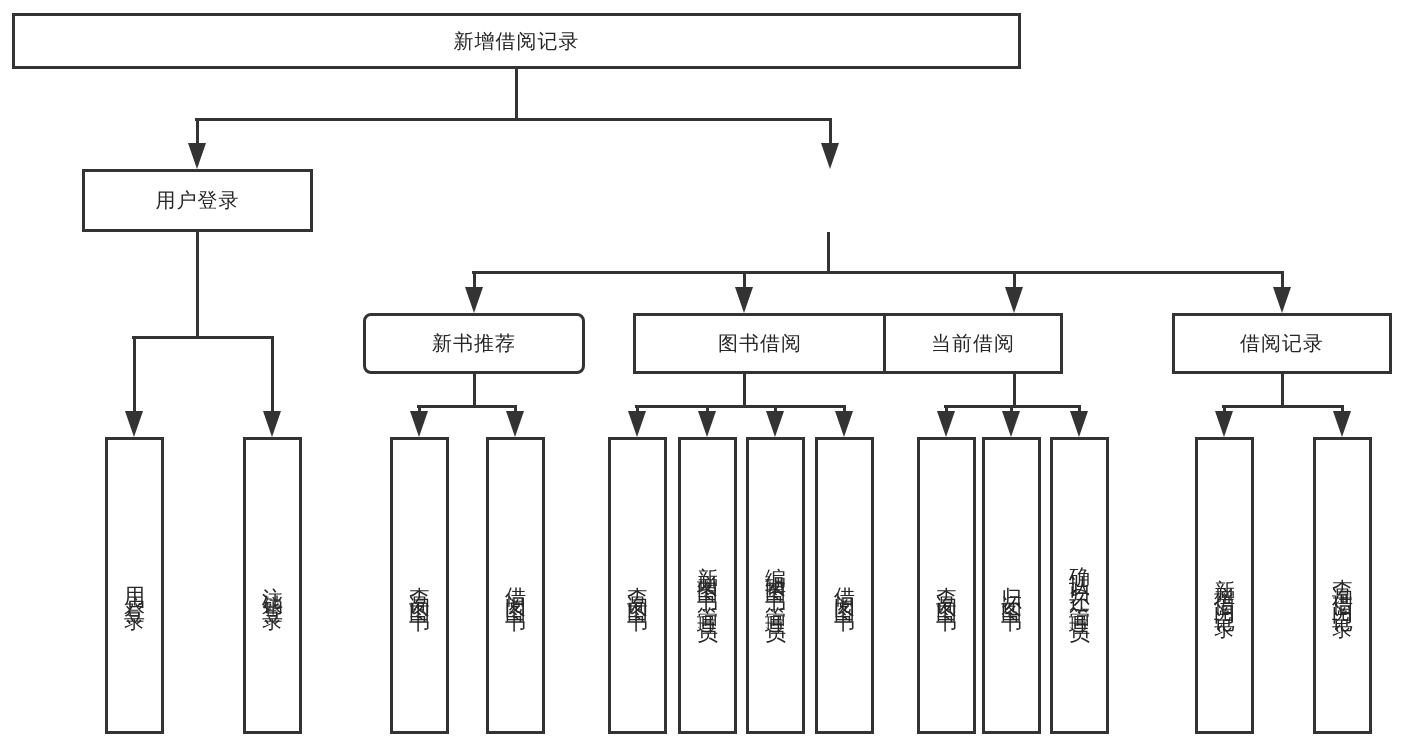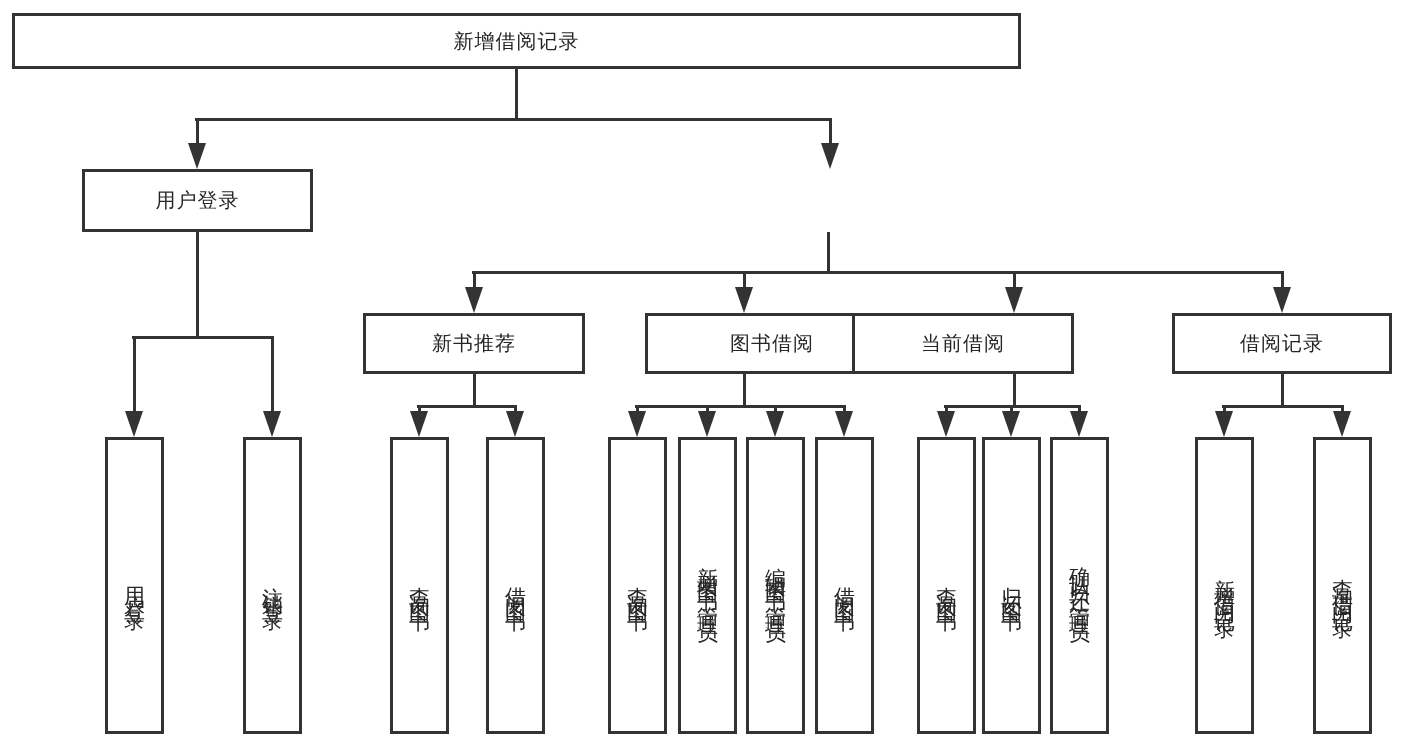--- a/index.html
+++ b/index.html
@@ -71,27 +71,27 @@
   <div class="hline" style="left:472px;top:271px;width:812px;"></div>
   <div class="vline" style="left:473px;top:271px;height:18px;"></div>
   <div class="arrow" style="left:465px;top:287px;"></div>
   <div class="vline" style="left:743px;top:271px;height:18px;"></div>
   <div class="arrow" style="left:735px;top:287px;"></div>
   <div class="vline" style="left:1013px;top:271px;height:18px;"></div>
   <div class="arrow" style="left:1005px;top:287px;"></div>
   <div class="vline" style="left:1281px;top:271px;height:18px;"></div>
   <div class="arrow" style="left:1273px;top:287px;"></div>
 
-  <div class="hbox" style="left:363px;top:313px;width:222px;height:61px;">
+  <div class="hbox" style="left:363px;top:313px;width:222px;height:61px;border-radius:8px;">
     <span>新书推荐</span>
   </div>
-  <div class="hbox" style="left:633px;top:313px;width:254px;height:61px;margin-left:12px;">
+  <div class="hbox" style="left:633px;top:313px;width:254px;height:61px;">
     <span>图书借阅</span>
   </div>
-  <div class="hbox" style="left:852px;top:313px;width:222px;height:61px;">
+  <div class="hbox" style="left:883px;top:313px;width:180px;height:61px;">
     <span>当前借阅</span>
   </div>
   <div class="hbox" style="left:1172px;top:313px;width:220px;height:61px;">
     <span>借阅记录</span>
   </div>
 
   <div class="vline" style="left:473px;top:374px;height:34px;"></div>
   <div class="hline" style="left:417px;top:405px;width:100px;"></div>
   <div class="vline" style="left:418px;top:405px;height:8px;"></div>
   <div class="arrow" style="left:410px;top:411px;"></div>

